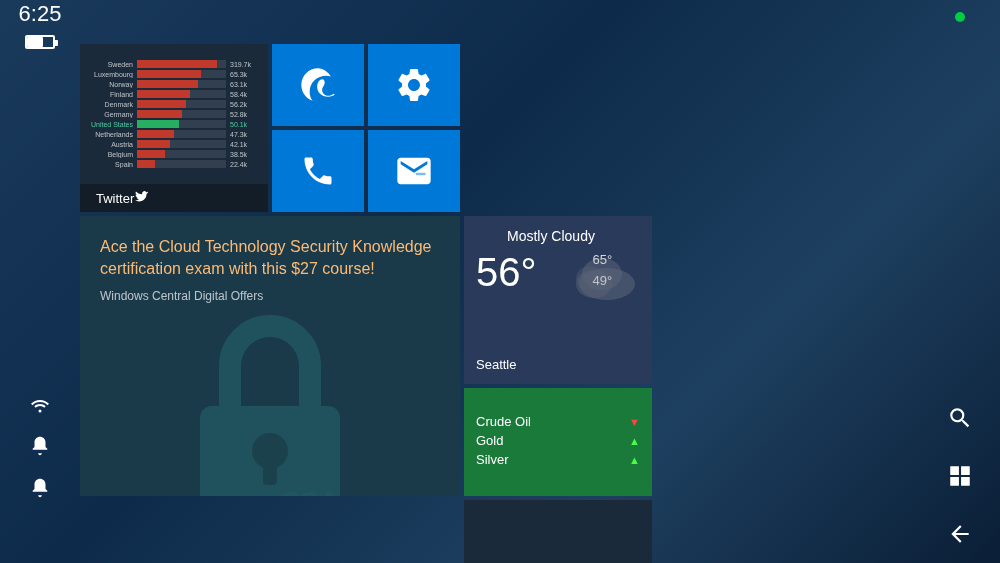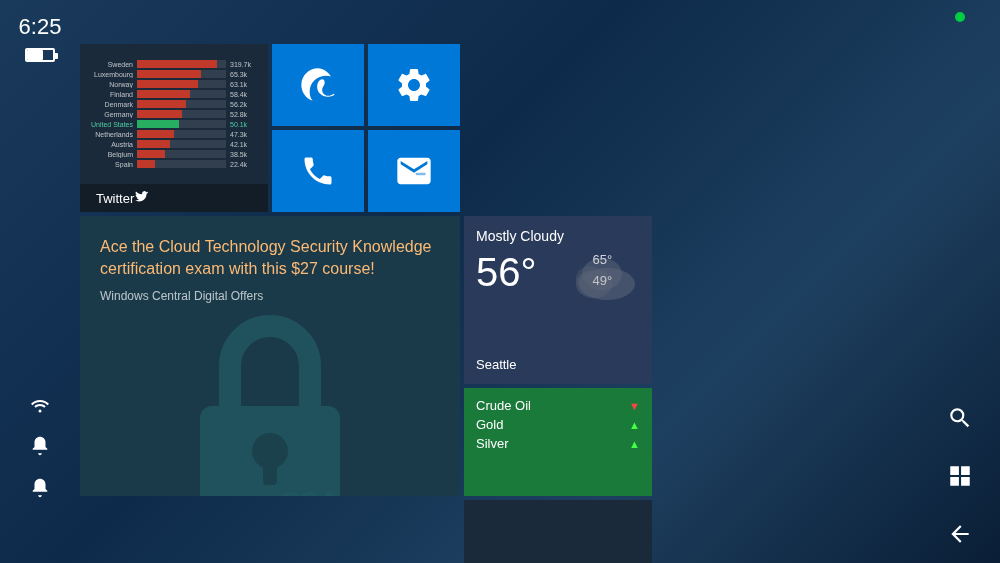--- a/index.html
+++ b/index.html
@@ -25,21 +25,21 @@
     .status-bar {
       position: absolute;
       left: 0;
       top: 0;
       width: 80px;
       height: 563px;
       z-index: 10;
       display: flex;
       flex-direction: column;
       align-items: center;
-      padding-top: 14px;
+      padding-top: 1px;
     }
 
     .time {
       font-size: 22px;
       font-weight: 300;
       color: white;
       margin-bottom: 8px;
     }
 
     .battery-icon {
@@ -211,21 +211,21 @@
       background: #2a3a5a;
       padding: 12px;
       position: relative;
       overflow: hidden;
     }
 
     .tile-stocks {
       width: 188px;
       height: 108px;
       background: #1a7a3a;
-      padding: 10px 12px;
+      padding: 26px 12px;
     }
 
     .tile-windows-central {
       width: 188px;
       height: 104px;
       background: #1a2a3a;
       display: flex;
       flex-direction: column;
       align-items: flex-end;
       justify-content: flex-end;
@@ -256,20 +256,21 @@
       font-size: 14px;
       color: white;
     }
 
     
     .weather-condition {
       font-size: 14px;
       font-weight: 400;
       color: white;
       margin-bottom: 6px;
+      margin-left: 31px;
     }
 
     .weather-temp-main {
       font-size: 40px;
       font-weight: 200;
       color: white;
     }
 
     .weather-temp-range {
       font-size: 13px;

